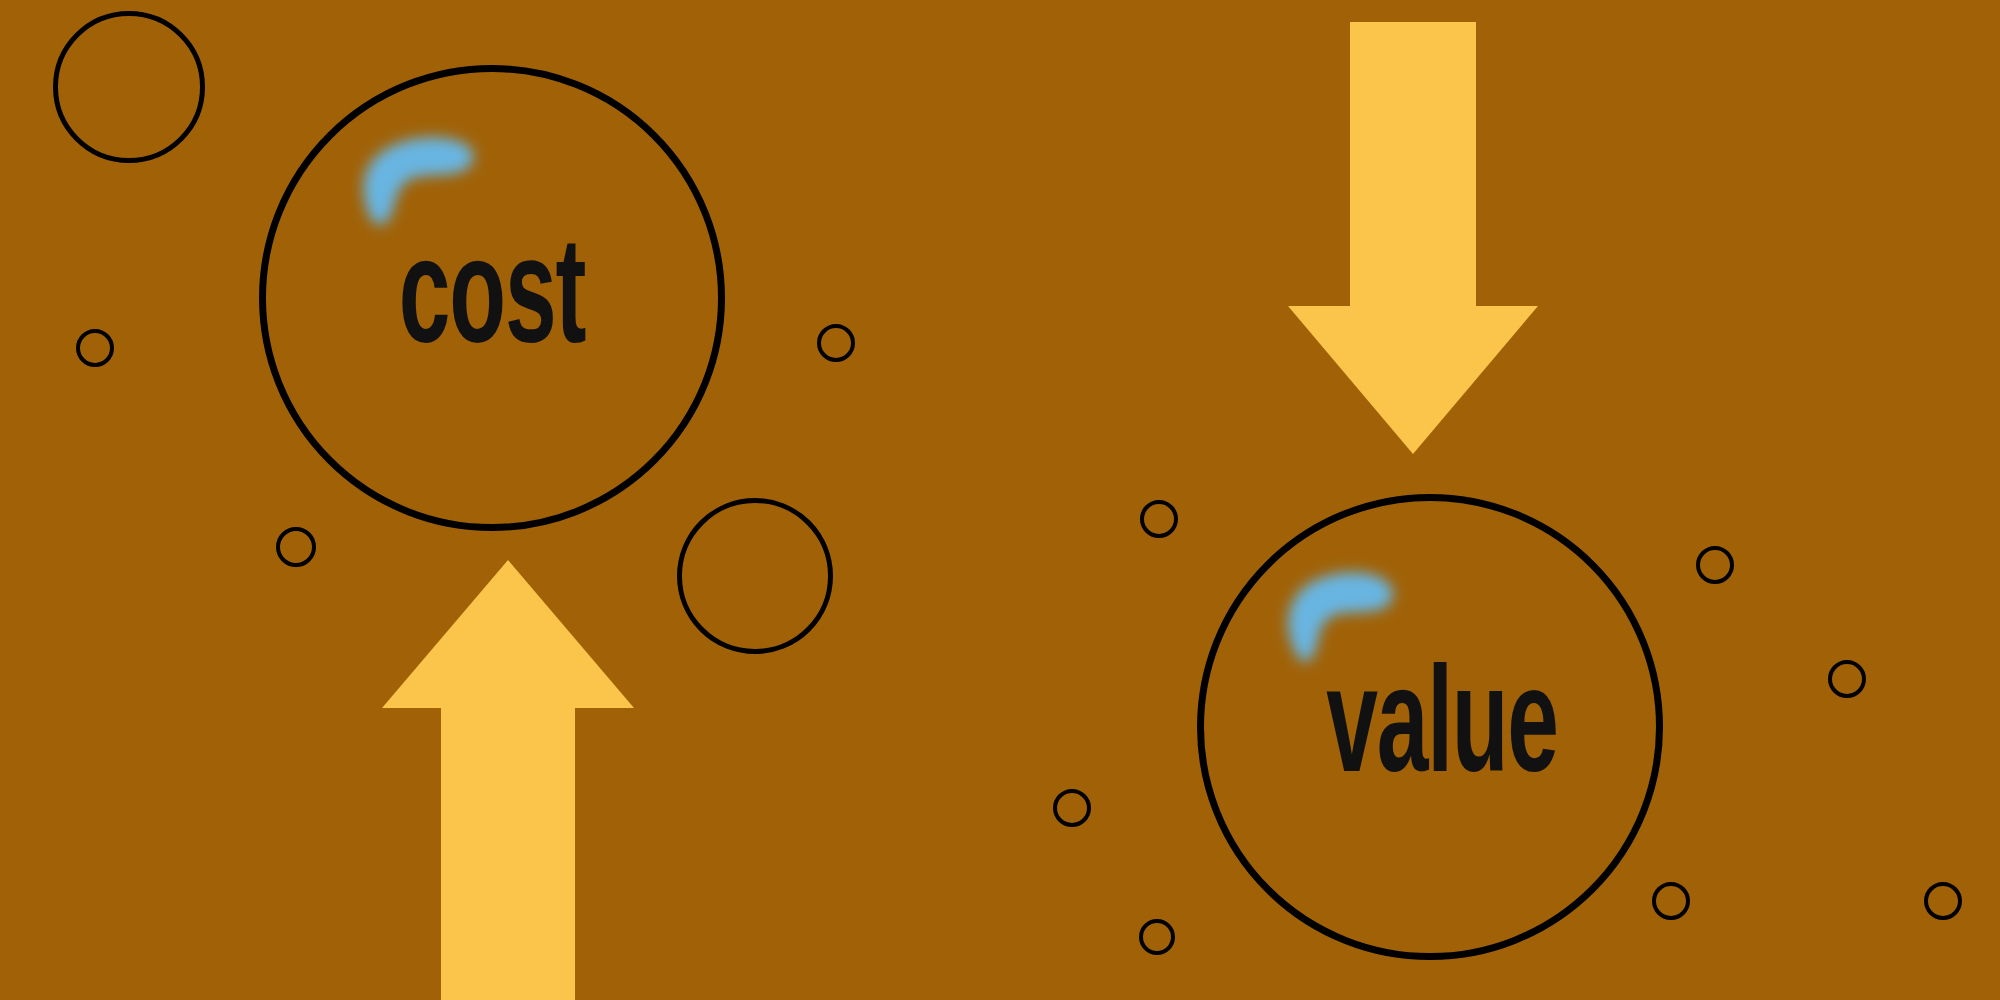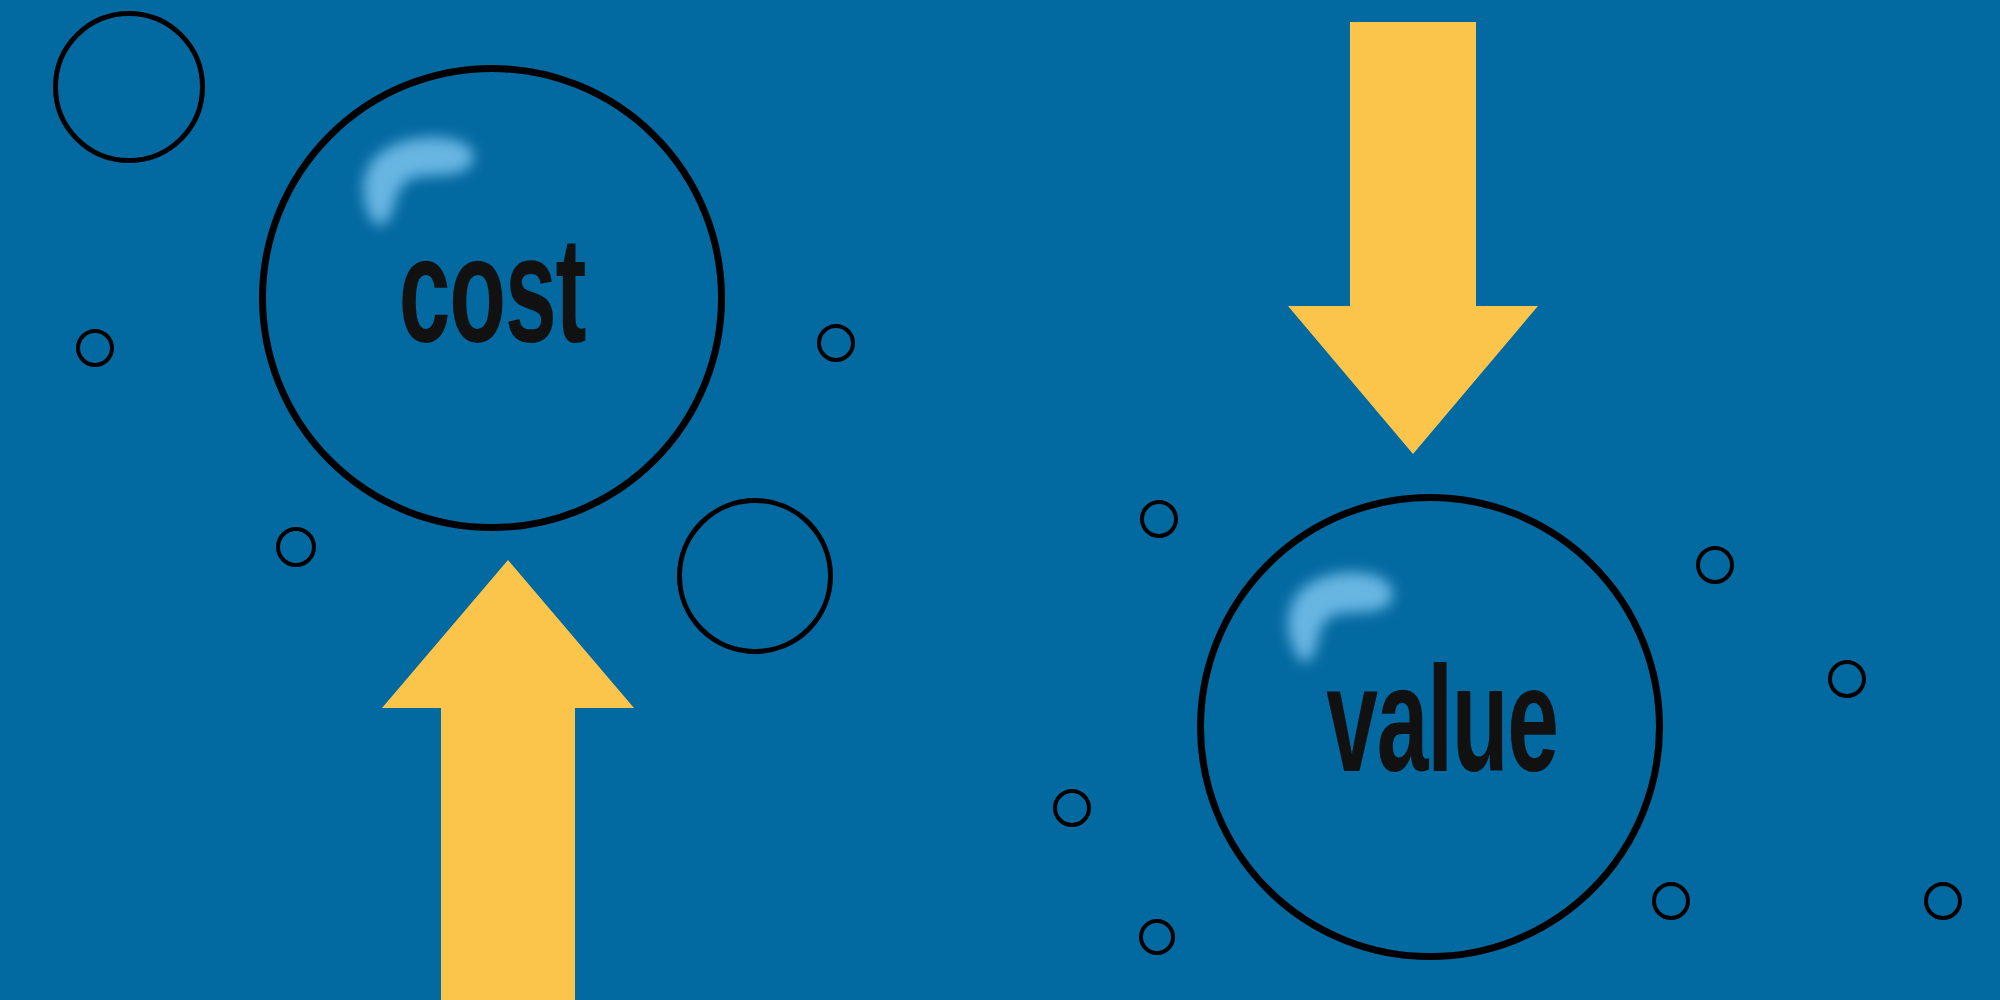--- a/index.html
+++ b/index.html
@@ -63,21 +63,21 @@
 
   
   .arrow {
     position: absolute;
   }
   .arrow svg { display: block; }
 </style>
 </head>
 <body>
 
-<div id="canvas" style="width: 2000px; height: 1000px; background: #0369a1;">
+<div id="canvas" style="width: 2000px; height: 1000px; background: #a16207;">
 
   <div id="decor-layer">
       <div class="ring big" style="left: 53px; top: 11px; width: 152px; height: 152px; border-color: rgb(0, 0, 0);"></div>
       <div class="ring small" style="left: 76px; top: 329px; width: 38px; height: 38px; border-color: rgb(0, 0, 0);"></div>
       <div class="ring small" style="left: 276px; top: 527px; width: 40px; height: 40px; border-color: rgb(0, 0, 0);"></div>
       <div class="ring small" style="left: 817px; top: 324px; width: 38px; height: 38px; border-color: rgb(0, 0, 0);"></div>
       <div class="ring med" style="left: 677px; top: 498px; width: 156px; height: 156px; border-color: rgb(0, 0, 0);"></div>
       <div class="ring small" style="left: 1140px; top: 500px; width: 38px; height: 38px; border-color: rgb(0, 0, 0);"></div>
       <div class="ring small" style="left: 1053px; top: 789px; width: 38px; height: 38px; border-color: rgb(0, 0, 0);"></div>
       <div class="ring small" style="left: 1139px; top: 919px; width: 36px; height: 36px; border-color: rgb(0, 0, 0);"></div>

